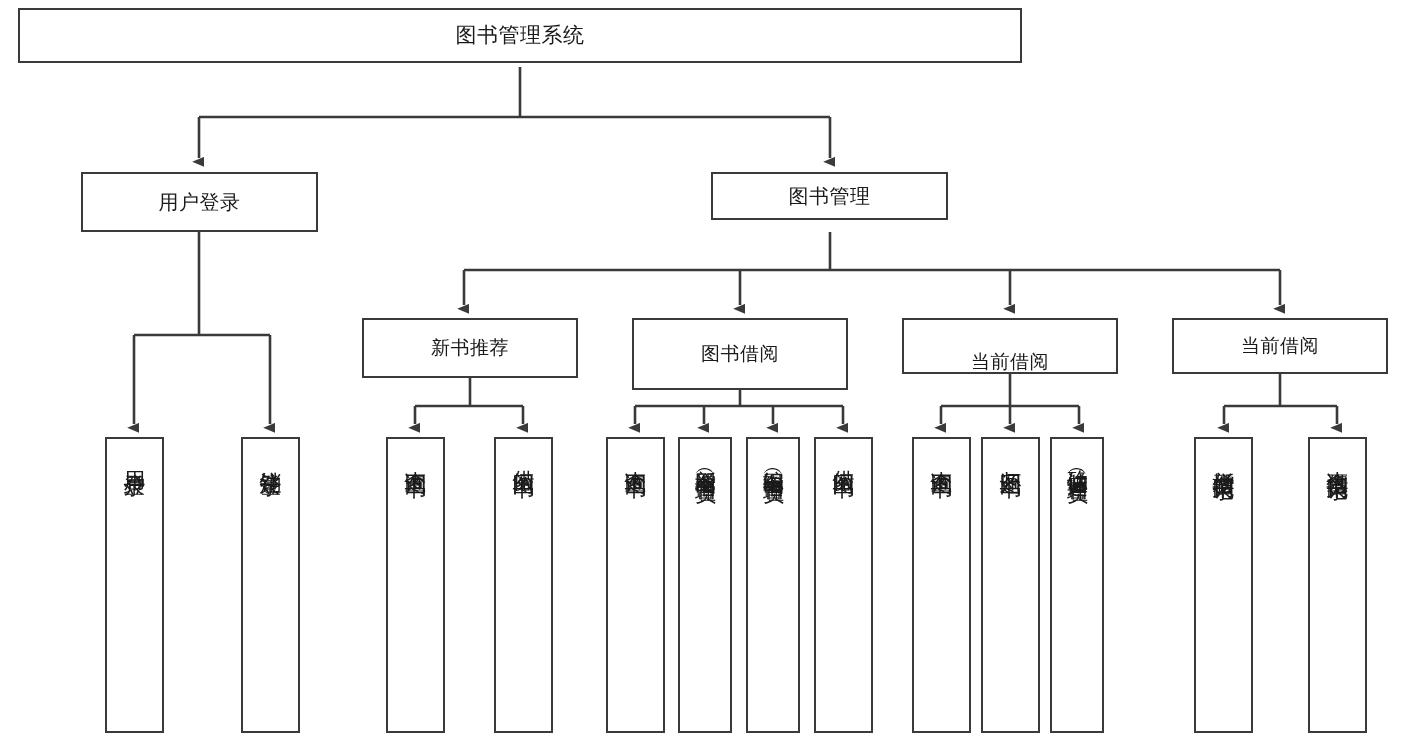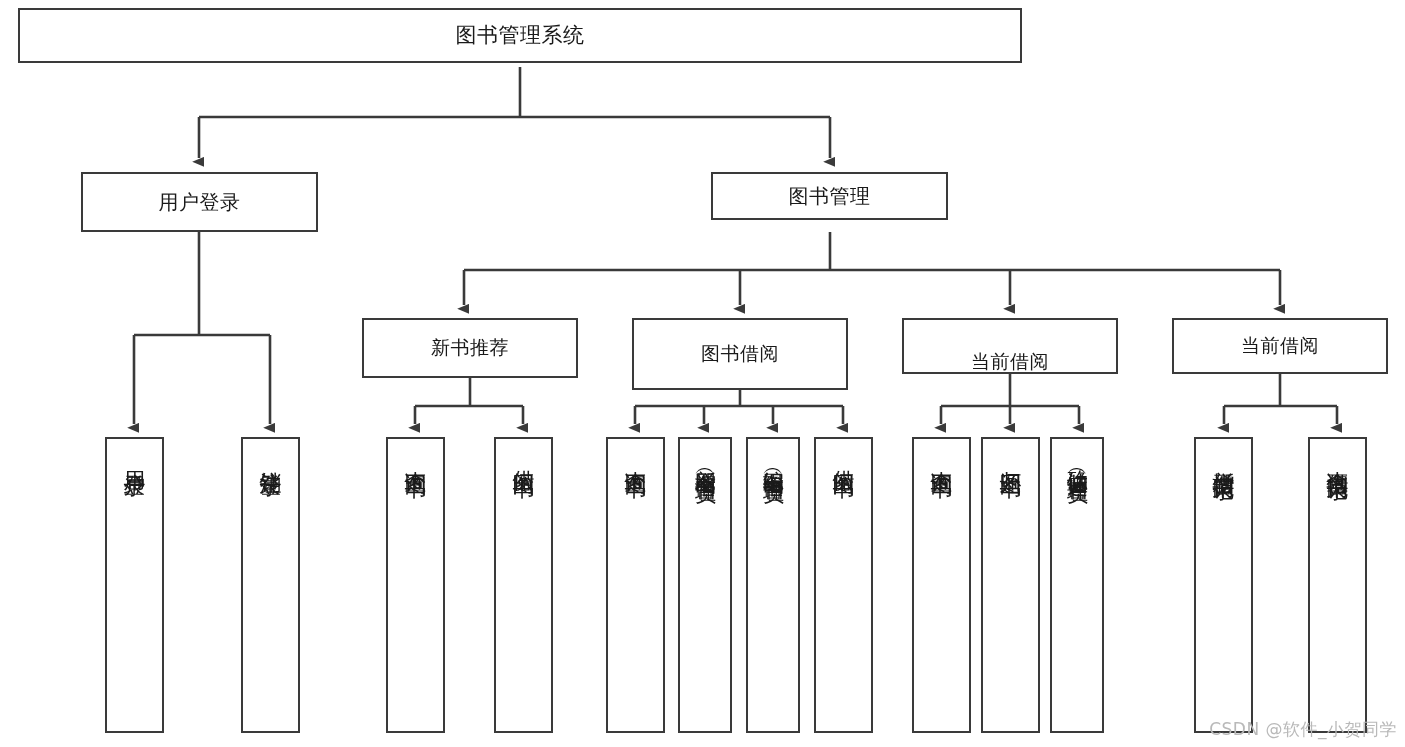--- a/index.html
+++ b/index.html
@@ -189,15 +189,14 @@
     <span class="node-label">确认归还（管理员）</span>
   </div>
 
   <div class="node leaf" style="left:1194px; top:437px; width:59px; height:296px;">
     <span class="node-label">新增借阅记录</span>
   </div>
   <div class="node leaf" style="left:1308px; top:437px; width:59px; height:296px;">
     <span class="node-label">查询借阅记录</span>
   </div>
 
-  <div id="watermark">CSDN @软件_小贺同学</div>
 
 </div>
 
 </body></html>

